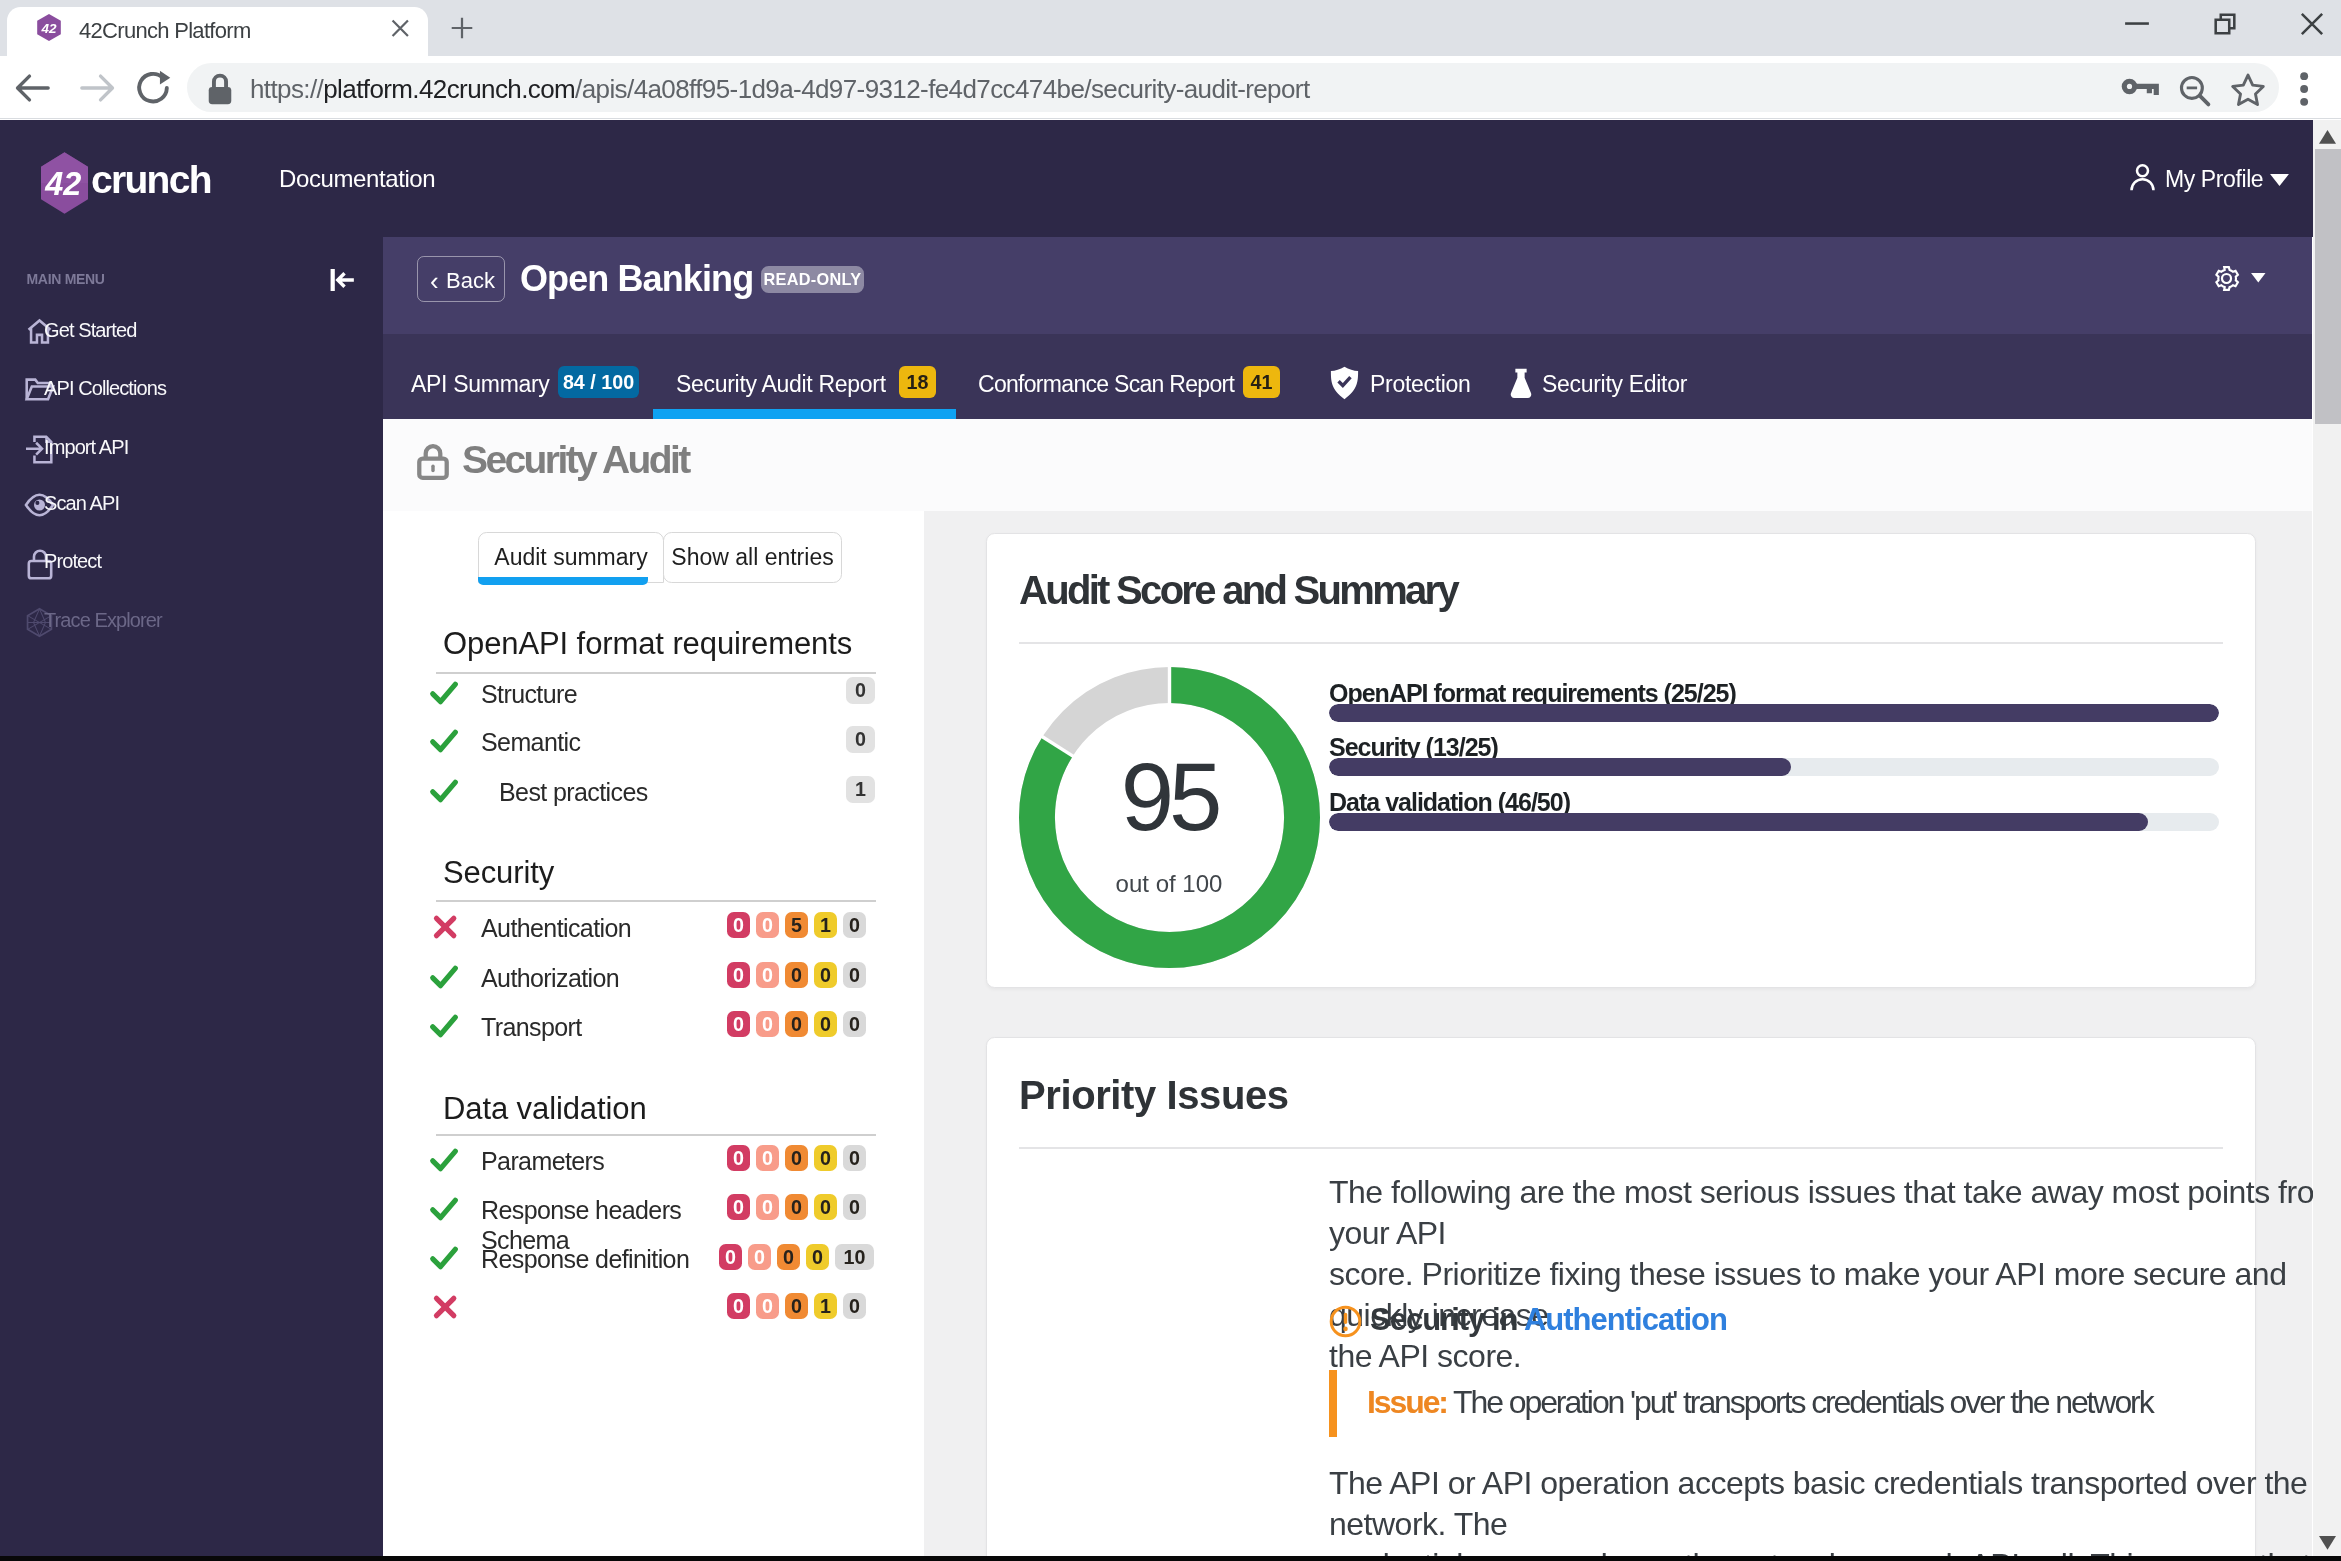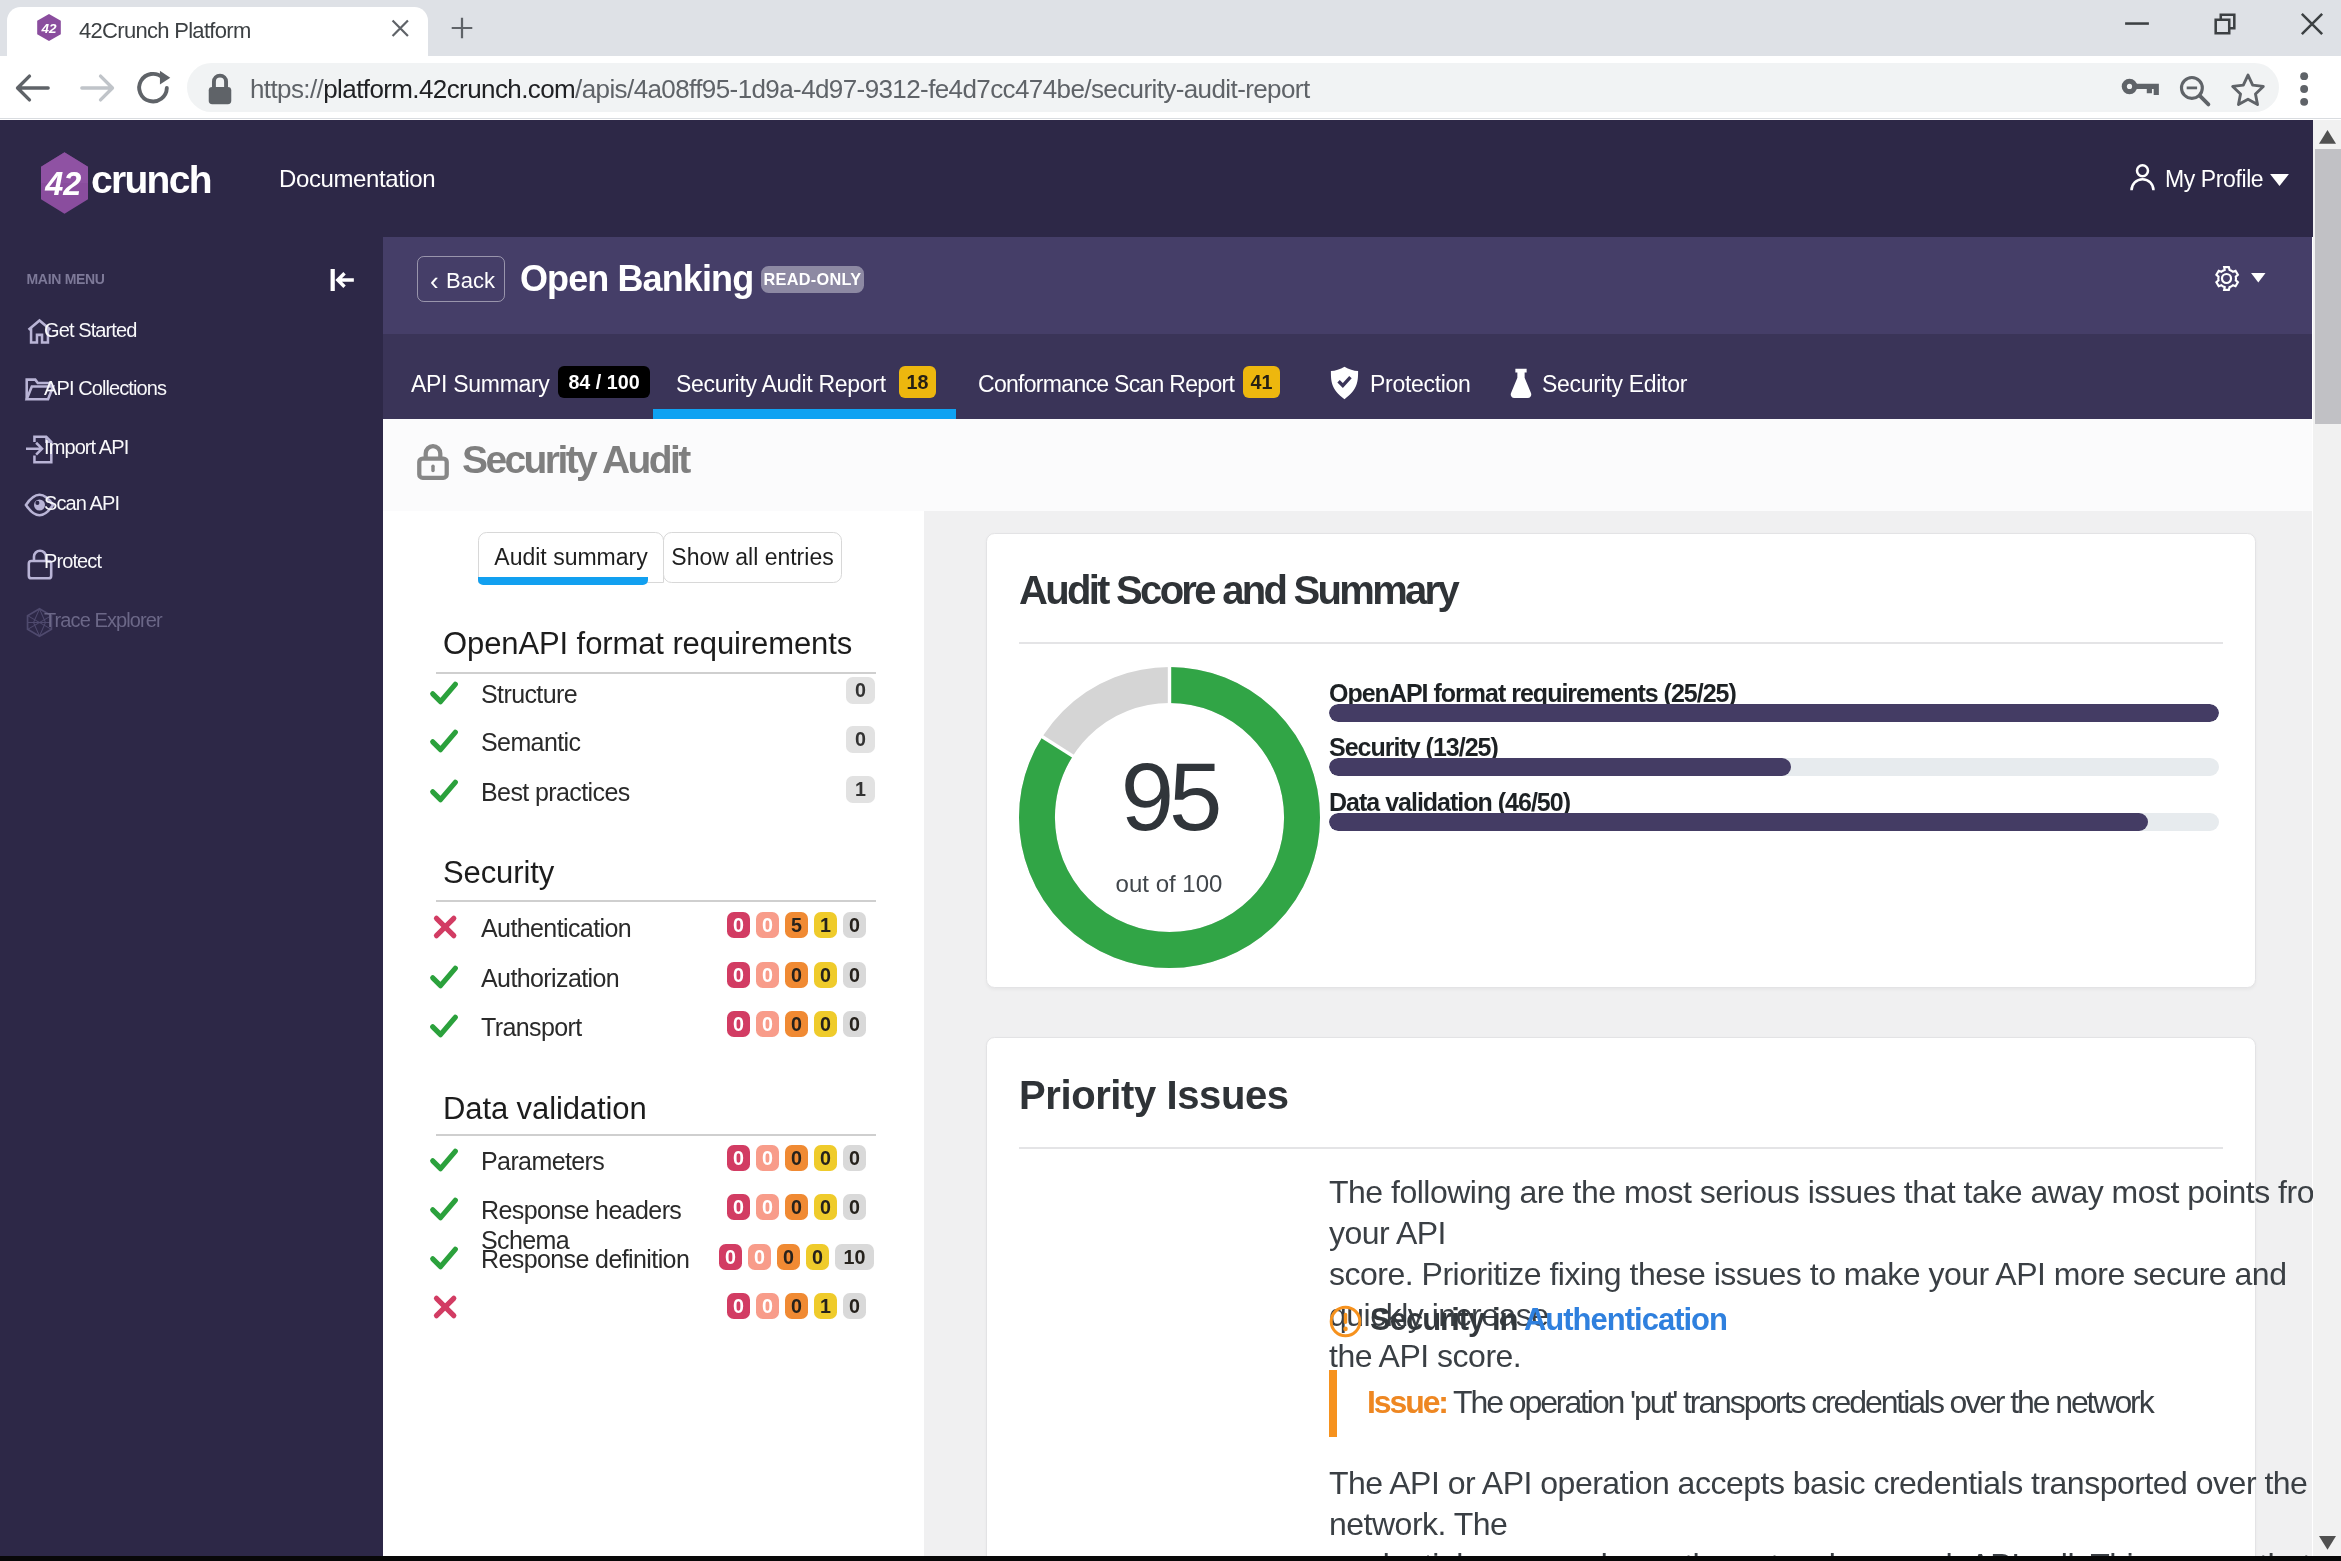--- a/index.html
+++ b/index.html
@@ -212,21 +212,21 @@
   <div class="abs" id="obtitle">Open Banking</div>
   <div class="abs" id="robadge">READ-ONLY</div>
   <svg style="left:2211px; top:263px;" width="31" height="31" viewBox="0 0 24 24">
     <path fill="none" stroke="#fff" stroke-width="1.7" d="M12 8.5 a3.5 3.5 0 1 0 0 7 a3.5 3.5 0 1 0 0 -7 M10.2 3.2 L10.6 5.3 a7 7 0 0 0 -2.6 1.5 L6 6 L4.2 9.1 L5.8 10.5 a7 7 0 0 0 0 3 L4.2 14.9 L6 18 L8 17.2 a7 7 0 0 0 2.6 1.5 L10.2 20.8 L13.8 20.8 L14.4 18.7 a7 7 0 0 0 2.6 -1.5 L19 18 L20.8 14.9 L19.2 13.5 a7 7 0 0 0 0 -3 L20.8 9.1 L19 6 L17 6.8 a7 7 0 0 0 -2.6 -1.5 L13.8 3.2 Z"></path>
   </svg>
   <svg style="left:2251px; top:273px;" width="14.6" height="9.4" viewBox="0 0 20 13">
     <polygon points="0,0 20,0 10,13" fill="#fff"></polygon>
   </svg>
 
   <div class="abs navtab" style="left:411px;">API Summary</div>
-  <div class="abs navbadge" style="left:558px; width:92px; background:#000000; color:#fff;">84 / 100</div>
+  <div class="abs navbadge" style="left:558px; width:81px; background:#0369a1; color:#fff;">84 / 100</div>
   <div class="abs navtab" style="left:676px;">Security Audit Report</div>
   <div class="abs navbadge" style="left:899px; width:37px; background:#edb70e; color:#262014;">18</div>
   <div class="abs navtab" style="left:978px; letter-spacing:-0.7px;">Conformance Scan Report</div>
   <div class="abs navbadge" style="left:1243px; width:37px; background:#edb70e; color:#262014;">41</div>
   <svg style="left:1330px; top:366px;" width="29" height="34" viewBox="0 0 34 40">
     <path d="M17 1 C22 4 28 6 33 6 C33 17 33 28 17 39 C1 28 1 17 1 6 C6 6 12 4 17 1 Z" fill="#fff"></path>
     <path d="M10 18 L15 23 L24 13" fill="none" stroke="#3a3458" stroke-width="4"></path>
   </svg>
   <div class="abs navtab" style="left:1370px;">Protection</div>
   <svg style="left:1508px; top:367px;" width="26" height="33" viewBox="0 0 30 38">
@@ -243,21 +243,21 @@
   <div class="abs" id="shead">Security Audit</div>
 
   <div class="abs selbtn" style="left:478px; width:186px; line-height:48px; border-radius:8.6px 8.6px 0 0;">Audit summary</div>
   <div class="abs" style="left:478px; top:577px; width:170px; height:7.7px; background:#12a0f0; border-radius:0 0 5.1px 5.1px;"></div>
   <div class="abs selbtn" style="left:663px; width:179px; line-height:48px;">Show all entries</div>
 
   <div class="abs sechead" style="top:626px;">OpenAPI format requirements</div>
   <div class="abs sechr" style="top:672px;"></div>
   <div class="abs rowlabel" style="top:680px;">Structure</div>
   <div class="abs rowlabel" style="top:728px;">Semantic</div>
-  <div class="abs rowlabel" style="top:778px;">Best practices</div>
+  <div class="abs rowlabel" style="top:778px;margin-left:18px;">Best practices</div>
   <div class="abs bgray" style="left:846px; top:677px;">0</div>
   <div class="abs bgray" style="left:846px; top:726px;">0</div>
   <div class="abs bgray" style="left:846px; top:776px;">1</div>
   <svg class="check" style="left:431px; top:680px;" viewBox="0 0 30 30" width="26" height="26">
     <use href="#ck"></use>
   </svg>
   <svg class="check" style="left:431px; top:728px;" viewBox="0 0 30 30" width="26" height="26">
     <use href="#ck"></use>
   </svg>
   <svg class="check" style="left:431px; top:778px;" viewBox="0 0 30 30" width="26" height="26">

